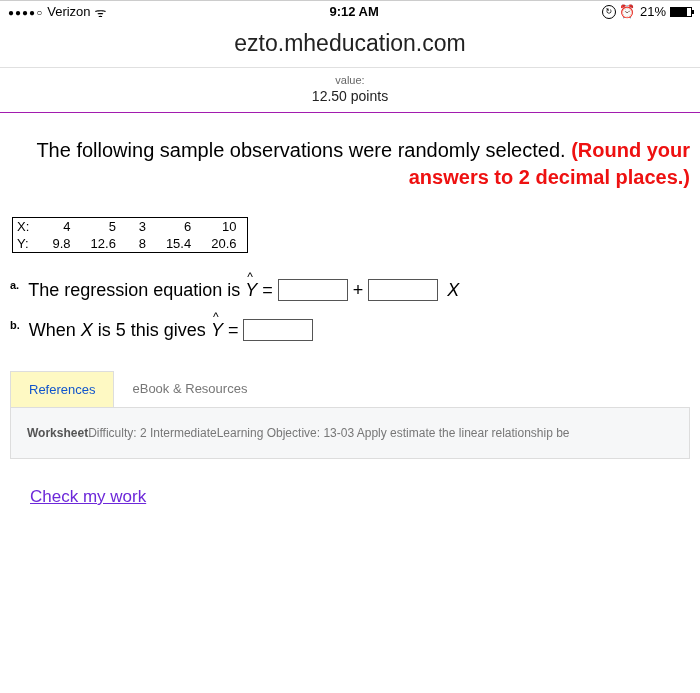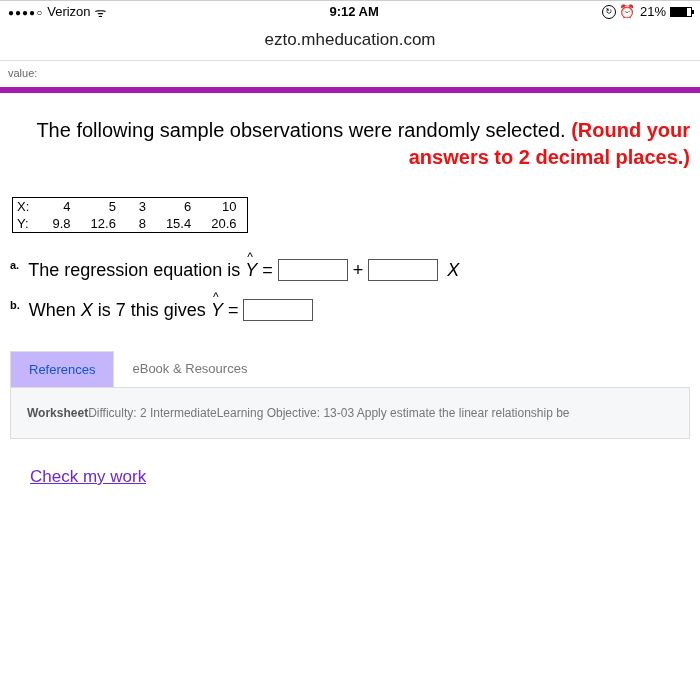--- a/index.html
+++ b/index.html
@@ -18,28 +18,29 @@
     align-items: center;
     padding: 0 8px;
     font-size: 13px;
     font-weight: 500;
     border-top: 1px solid #ccc;
   }
   .sb-left, .sb-right { display:flex; align-items:center; gap:4px; }
   .dots span { font-size:10px; letter-spacing:1px; }
   .url-bar {
     text-align: center;
-    font-size: 17px;
+    font-size: 23px;
     padding: 8px 0 10px;
     color: #222;
     border-bottom: 1px solid #e0e0e0;
   }
   .value-row {
     padding: 6px 8px 8px;
-    border-bottom: 6px solid #a21caf;
+    border-bottom: 1px solid #a21caf;
+    text-align: center;
   }
   .value-label { font-size: 11px; color: #666; }
   .value-points { font-size: 14px; color: #222; margin-top: 2px; }
 
   .content { padding: 24px 10px 0; }
   .prompt { font-size: 20px; line-height: 1.35; text-align: right; }
   .prompt .red { color: #e11; font-weight: 700; }
 
   .data-table {
     border: 1px solid #000;
@@ -57,21 +58,21 @@
   .yhat::before { content: "^"; position: absolute; top:-10px; left: 2px; font-size:12px; font-style:normal; }
   .italic { font-style: italic; }
   .ansbox {
     display:inline-block; width:70px; height:22px;
     border:1px solid #555; background:#fff; vertical-align:middle;
     font-size:13px; padding:2px;
   }
 
   .tabs { margin-top: 30px; display:flex; font-size:13px; }
   .tab { padding: 10px 18px; color:#777; cursor:pointer; }
-  .tab.active { color:#15c; border:1px solid #ddd; border-bottom:none; background:#c4b5fd; }
+  .tab.active { color:#15c; border:1px solid #ddd; border-bottom:none; background:#fef9c3; }
   .tab-body {
     border:1px solid #ddd; background:#f6f7f8;
     padding:18px 16px; display:flex; font-size:12px; color:#777;
   }
   .tab-body .col b { color:#555; font-weight:600; }
 
   .check-link {
     display:inline-block; margin: 28px 0 0 20px;
     color:#6d28d9; font-size:17px; text-decoration: underline;
     cursor:pointer;
@@ -99,20 +100,21 @@
     <span class="battery">
         <span class="fill"></span>
       </span>
   </div>
 </div>
 
 <div class="url-bar">ezto.mheducation.com</div>
 
 <div class="value-row">
   <div class="value-label">value:</div>
+  <div class="value-points">12.50 points</div>
 </div>
 
 <div class="content">
   <p class="prompt">
     <span>The following sample observations were randomly selected. </span><span class="red">(Round your answers to 2 decimal places.)</span>
   </p>
 
   <table class="data-table">
     <tbody>
         <tr>
@@ -143,21 +145,21 @@
       <input class="ansbox" style="">
       <span>+</span>
       <input class="ansbox" style="">
       <span class="italic" style="margin-left:4px;">X</span>
     </div>
 
     <div class="item">
       <sup class="lbl">b.</sup>
       <span>When </span>
       <span class="italic">X</span>
-      <span> is 7 this gives </span>
+      <span> is 5 this gives </span>
       <span class="yhat">Y</span>
       <span> = </span>
       <input class="ansbox" style="">
     </div>
   </div>
 
   <div class="tabs">
     <div class="tab active">References</div>
     <div class="tab">eBook &amp; Resources</div>
   </div>

